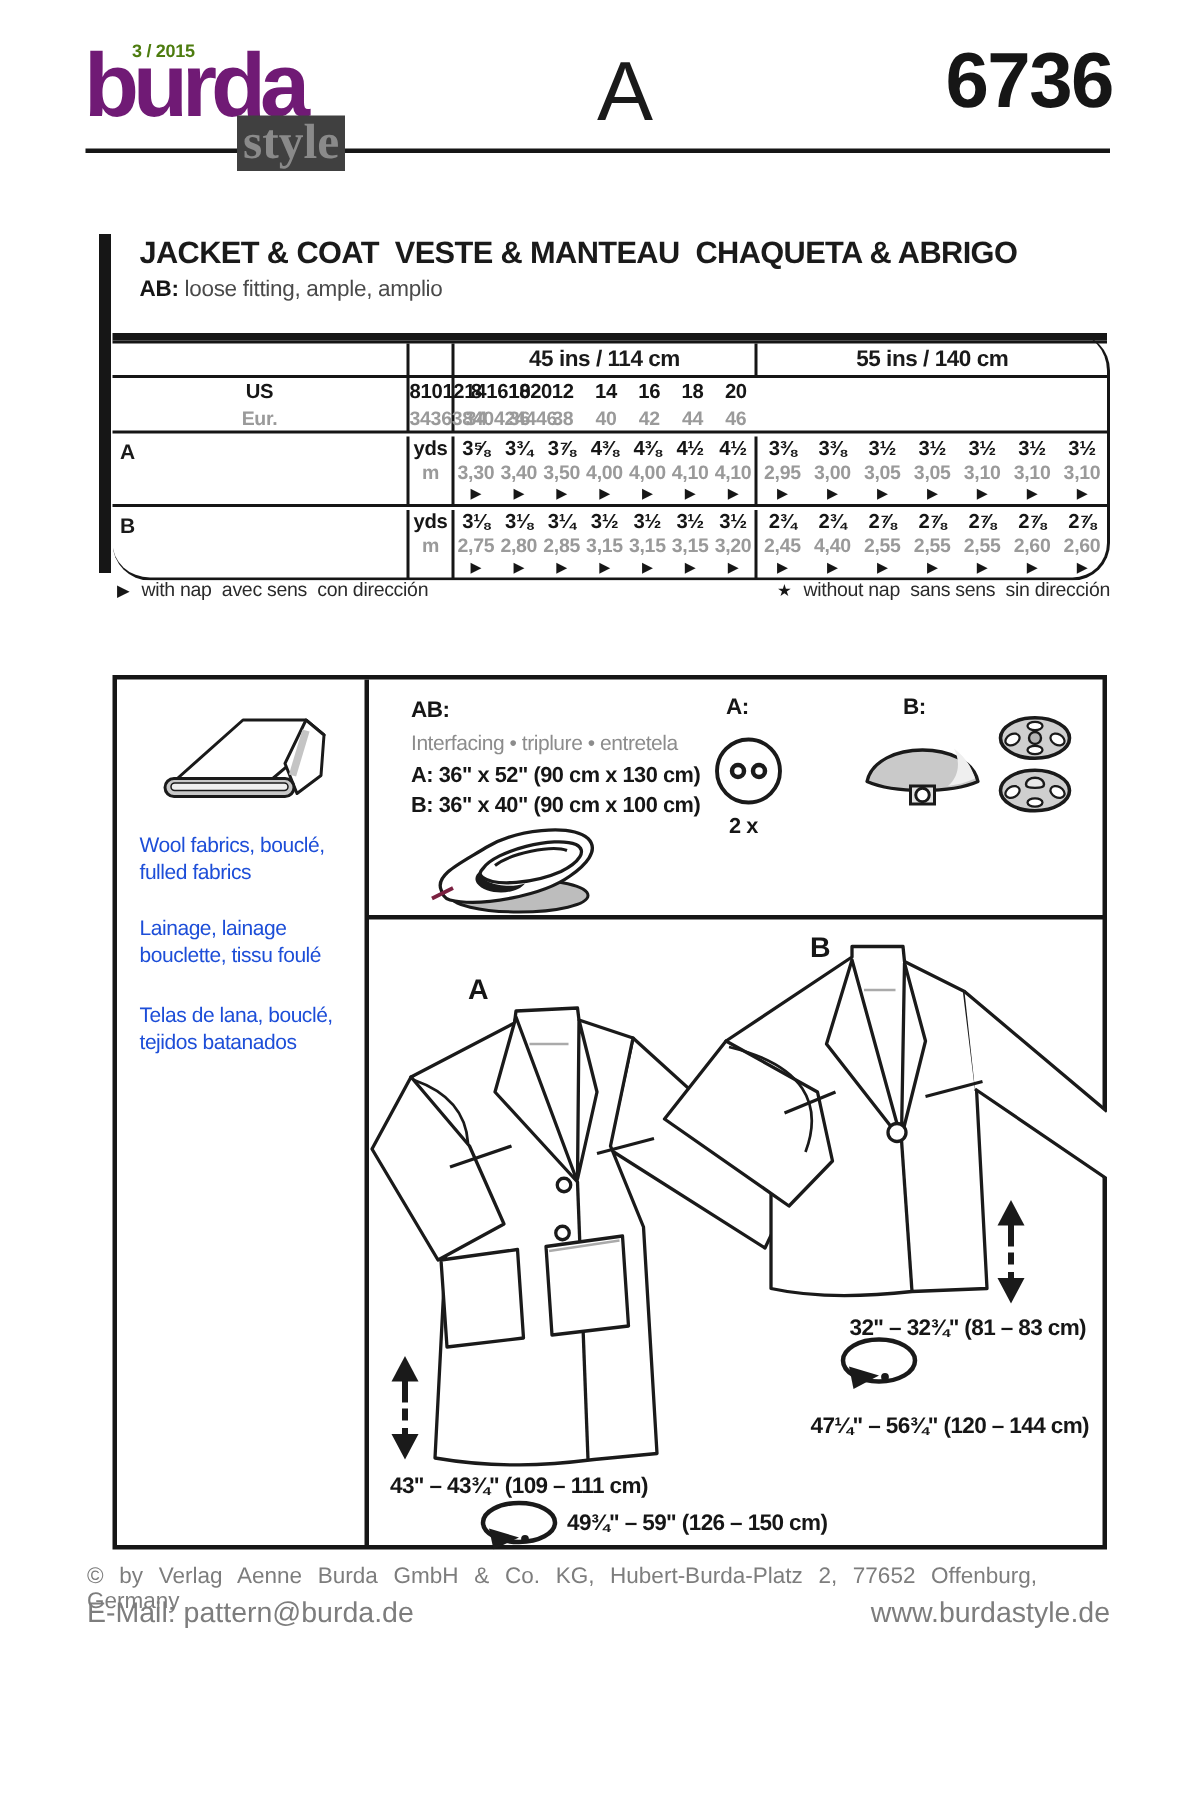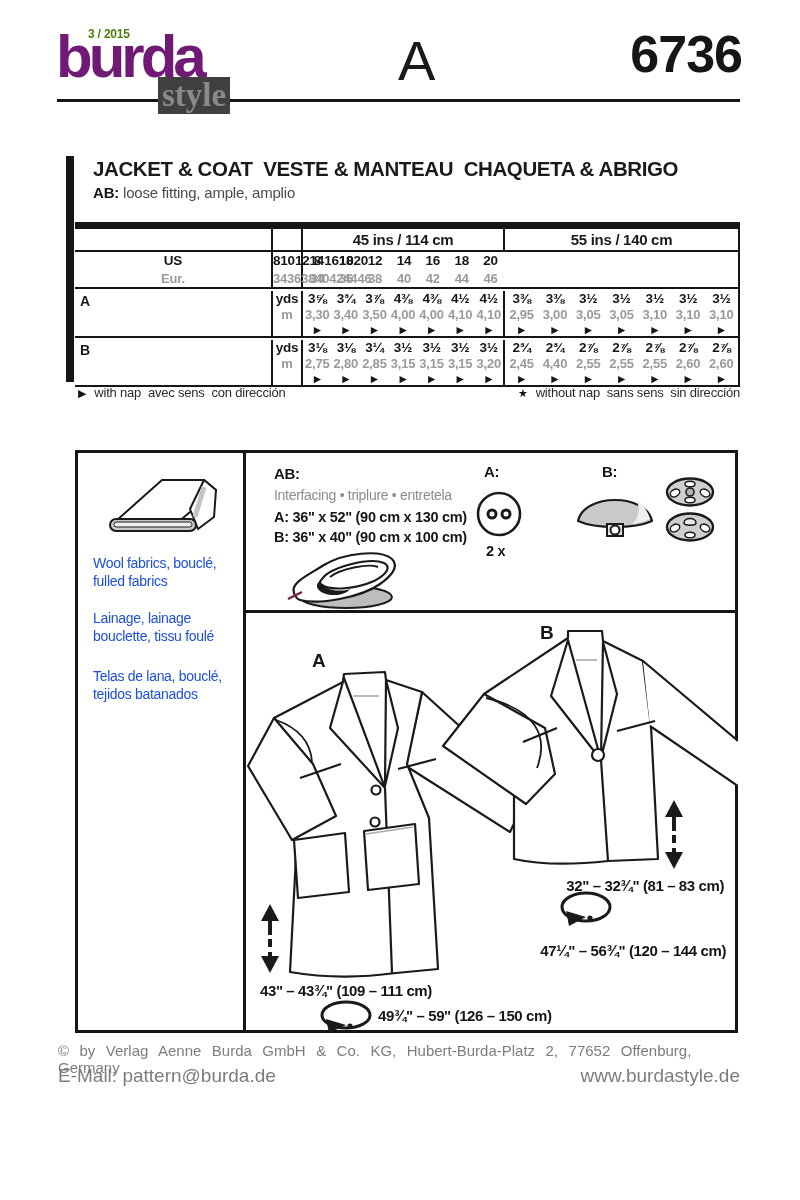--- a/index.html
+++ b/index.html
@@ -21,21 +21,21 @@
   
   .title-bar { position:absolute; left:66px; top:156px; width:8px; height:226px; background:#161616; }
   .main-title { position:absolute; left:93px; top:157px; font-size:20.5px; font-weight:bold;
                 white-space:pre-wrap; letter-spacing:-0.4px; }
   .fit-note { position:absolute; left:93px; top:184px; font-size:15px; }
   .fit-note .ab { font-weight:bold; color:#161616; }
   .fit-note .desc { color:#4a4a4a;text-align:center; }
 
   
   .sizetable { position:absolute; left:75px; top:222px; width:665px; border-right:2px solid #161616;
-               border-bottom:2px solid #161616; }
+               border-bottom:2px solid #161616;border-radius:25px; }
   .t-top { height:5px; background:#161616; }
   .trow { display:grid; grid-template-columns:198px 30px 202px 233px; border-top:2px solid #161616; }
   .trow:first-of-type { border-top:none; }
   .c-label { border-right:2px solid #161616; padding:1px 0 0 5px; }
   .c-unit  { border-right:2px solid #161616; text-align:center; }
   .c-g1 { border-right:2px solid #161616; }
   .t-head { height:23px; }
   .g-head { font-weight:bold; font-size:15px; text-align:center; line-height:21px; letter-spacing:-0.3px; }
   .t-sizes { height:37px; }
   .lbl-b { font-weight:bold; font-size:14px; line-height:18px; white-space:pre-wrap; }

